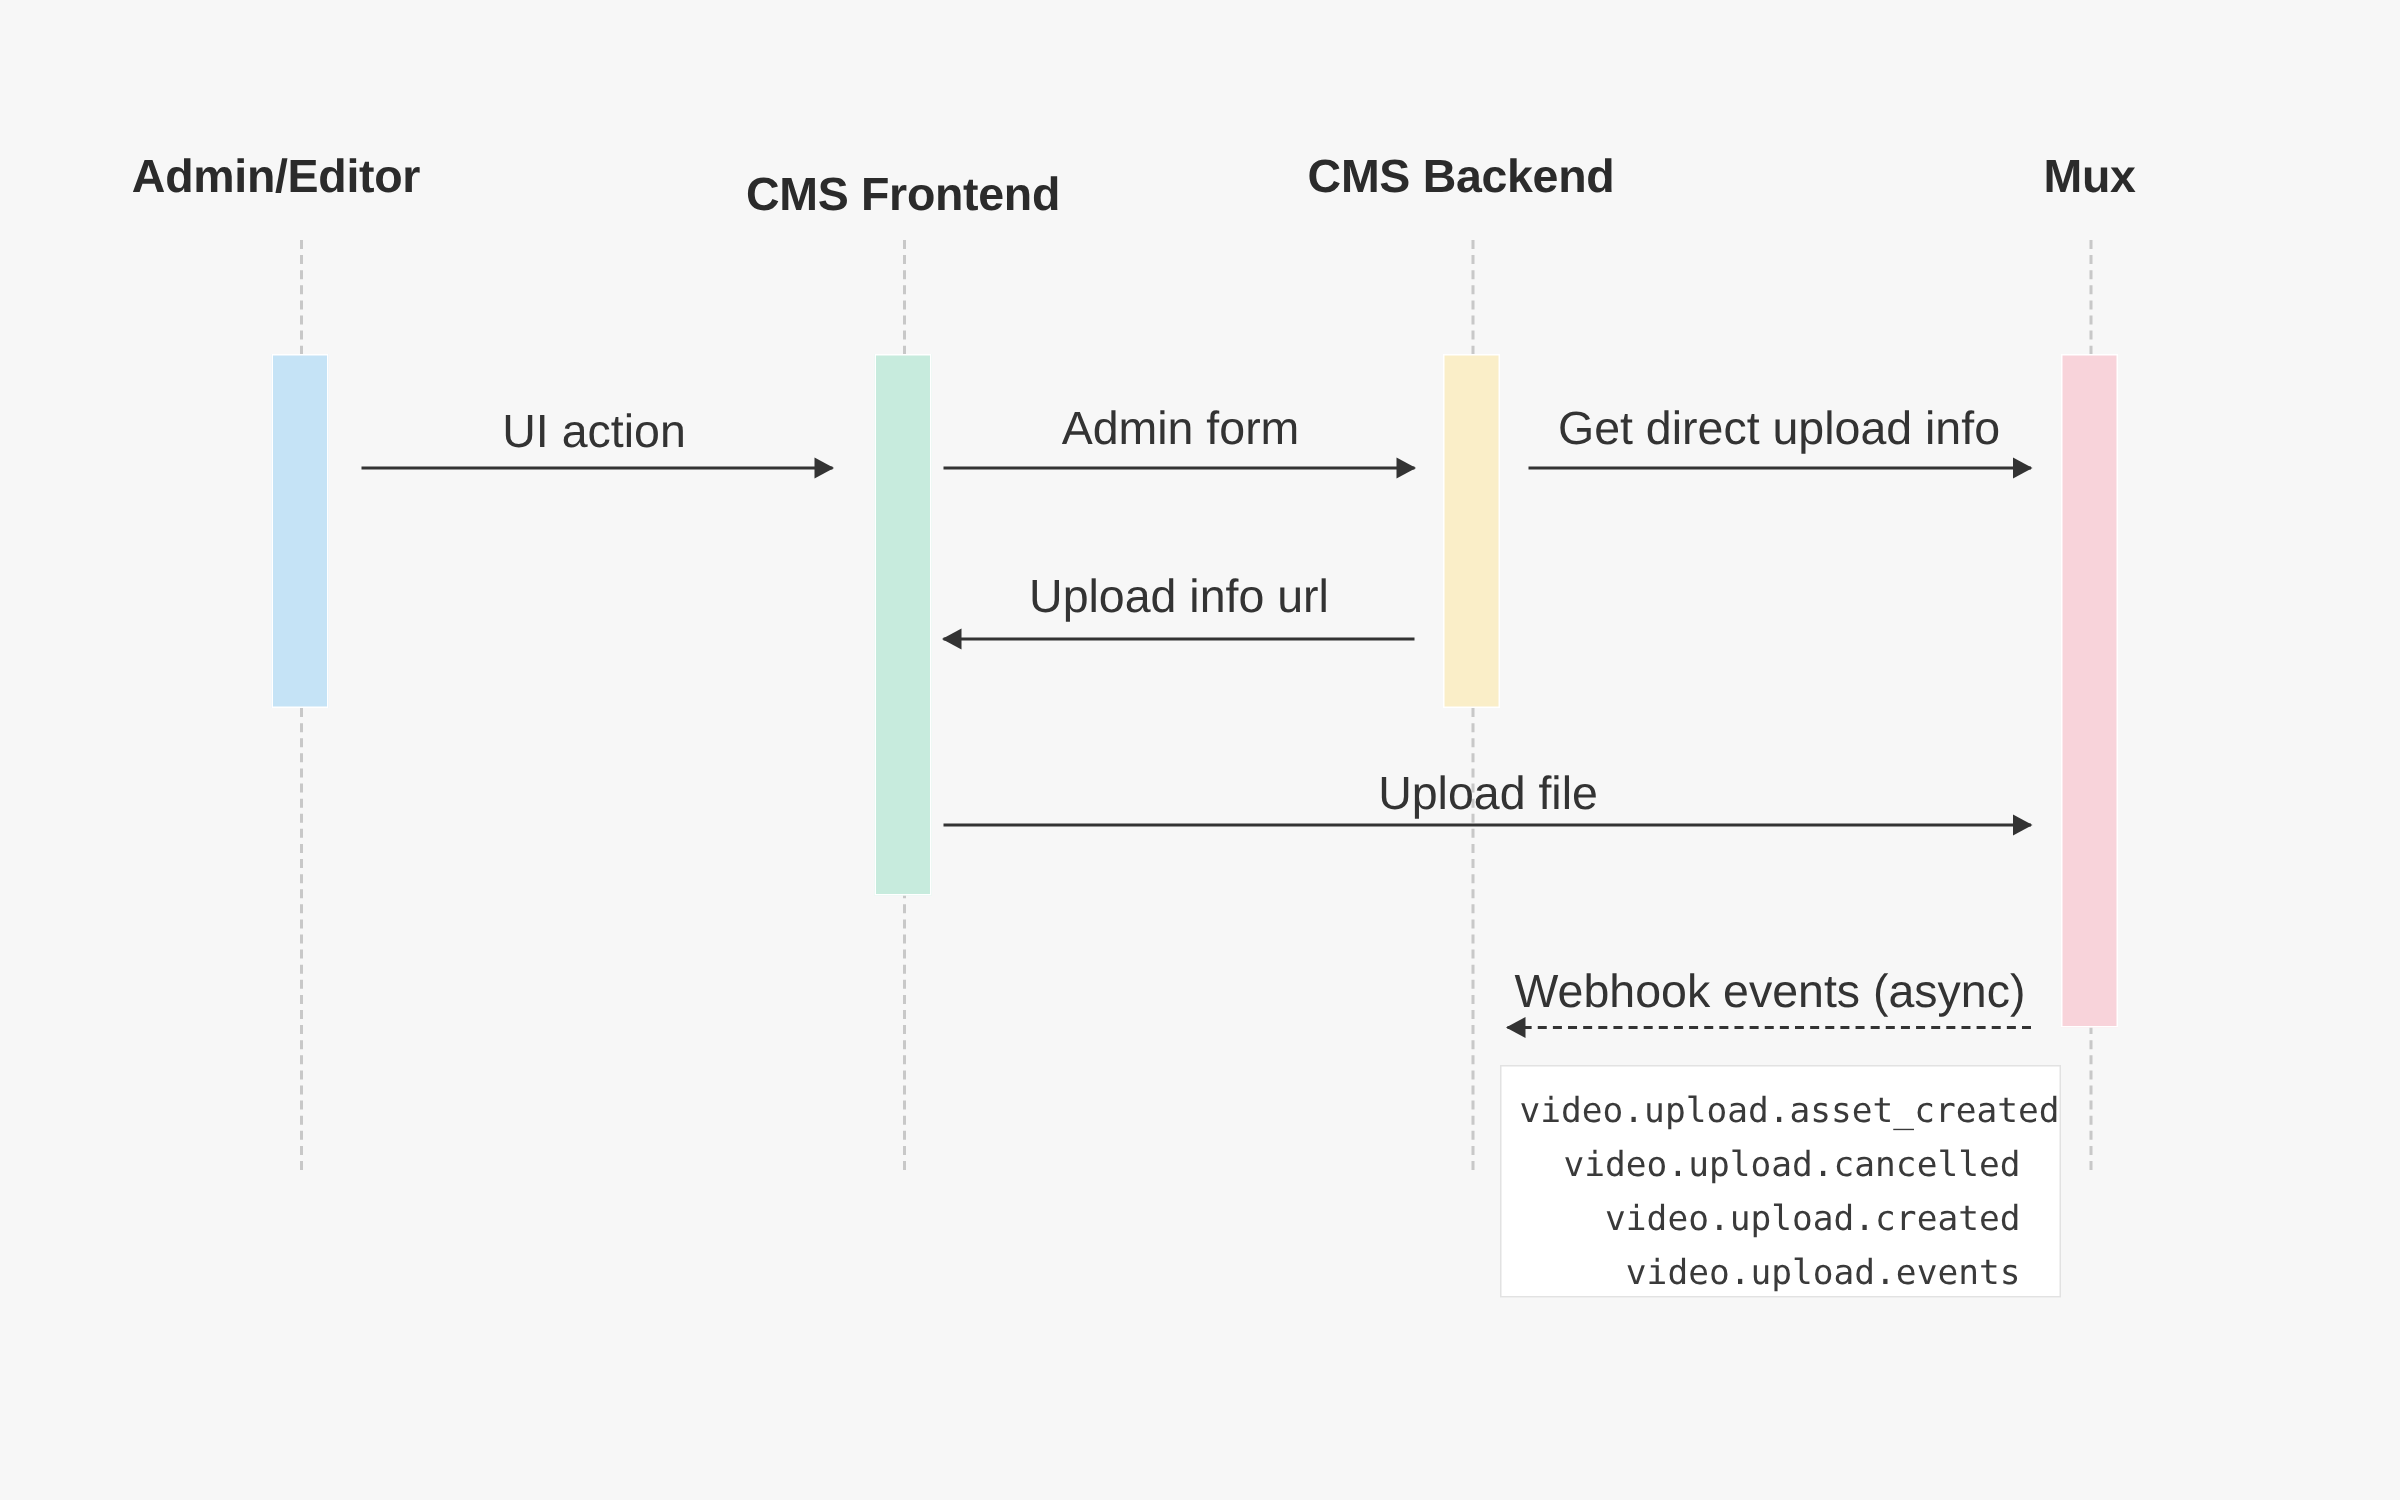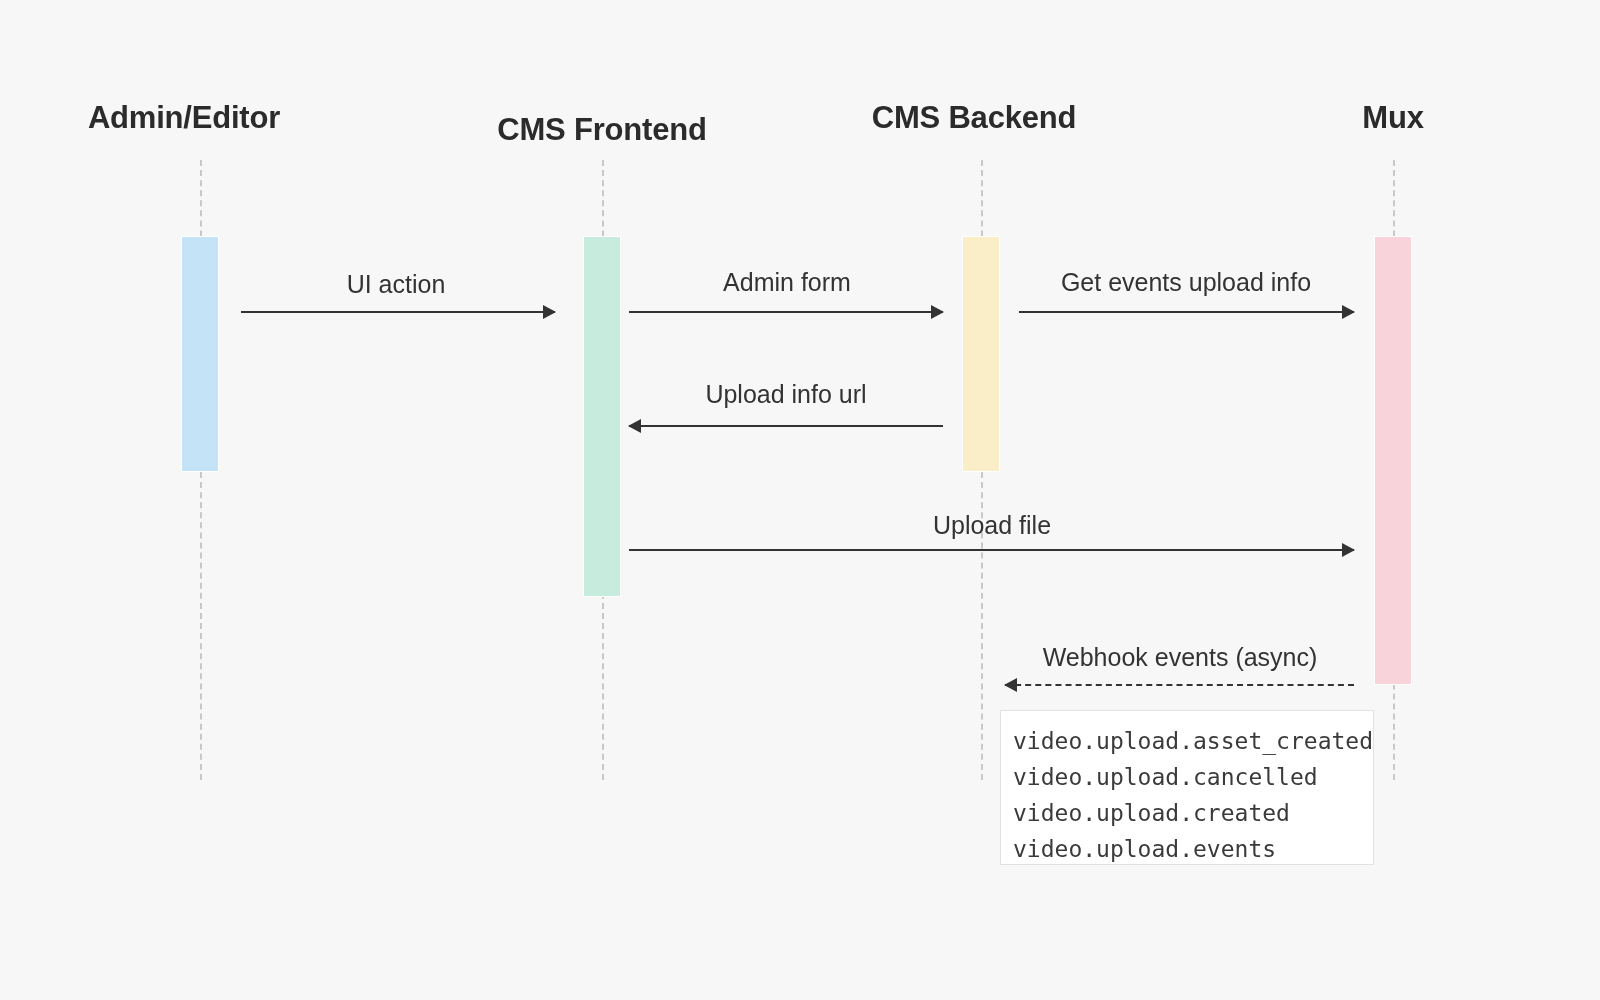--- a/index.html
+++ b/index.html
@@ -65,30 +65,31 @@
     right: -1px;
     border-left: 13px solid #333333;
   }
   .arrowhead.left {
     left: -1px;
     border-right: 13px solid #333333;
   }
   .msg-label {
     position: absolute;
     transform: translateX(-50%);
-    font-size: 25px;
+    font-size: 31px;
     color: #333333;
     white-space: nowrap;
   }
   .note-box {
     position: absolute;
     background: #ffffff;
     border: 1px solid #e2e2e2;
     box-sizing: border-box;
-    padding: 12px 14px 14px 12px;
+    padding: 12px 26px 14px 12px;
+    text-align: right;
   }
   .note-line {
     font-family: "DejaVu Sans Mono", "Liberation Mono", monospace;
     font-size: 23px;
     line-height: 36px;
     color: #3a3a3a;
     white-space: pre;
   }
 </style>
 </head>
@@ -120,21 +121,21 @@
   <div class="msg" style="left:629px; top:311px; width:314px;">
     <div class="msg-line"></div>
     <div class="arrowhead right"></div>
   </div>
   <div class="msg-label" style="left:787px; top:268px;">Admin form</div>
 
   <div class="msg" style="left:1019px; top:311px; width:335px;">
     <div class="msg-line"></div>
     <div class="arrowhead right"></div>
   </div>
-  <div class="msg-label" style="left:1186px; top:268px;">Get events upload info</div>
+  <div class="msg-label" style="left:1186px; top:268px;">Get direct upload info</div>
 
   <div class="msg" style="left:629px; top:425px; width:314px;">
     <div class="msg-line"></div>
     <div class="arrowhead left"></div>
   </div>
   <div class="msg-label" style="left:786px; top:380px;">Upload info url</div>
 
   <div class="msg" style="left:629px; top:549px; width:725px;">
     <div class="msg-line"></div>
     <div class="arrowhead right"></div>

